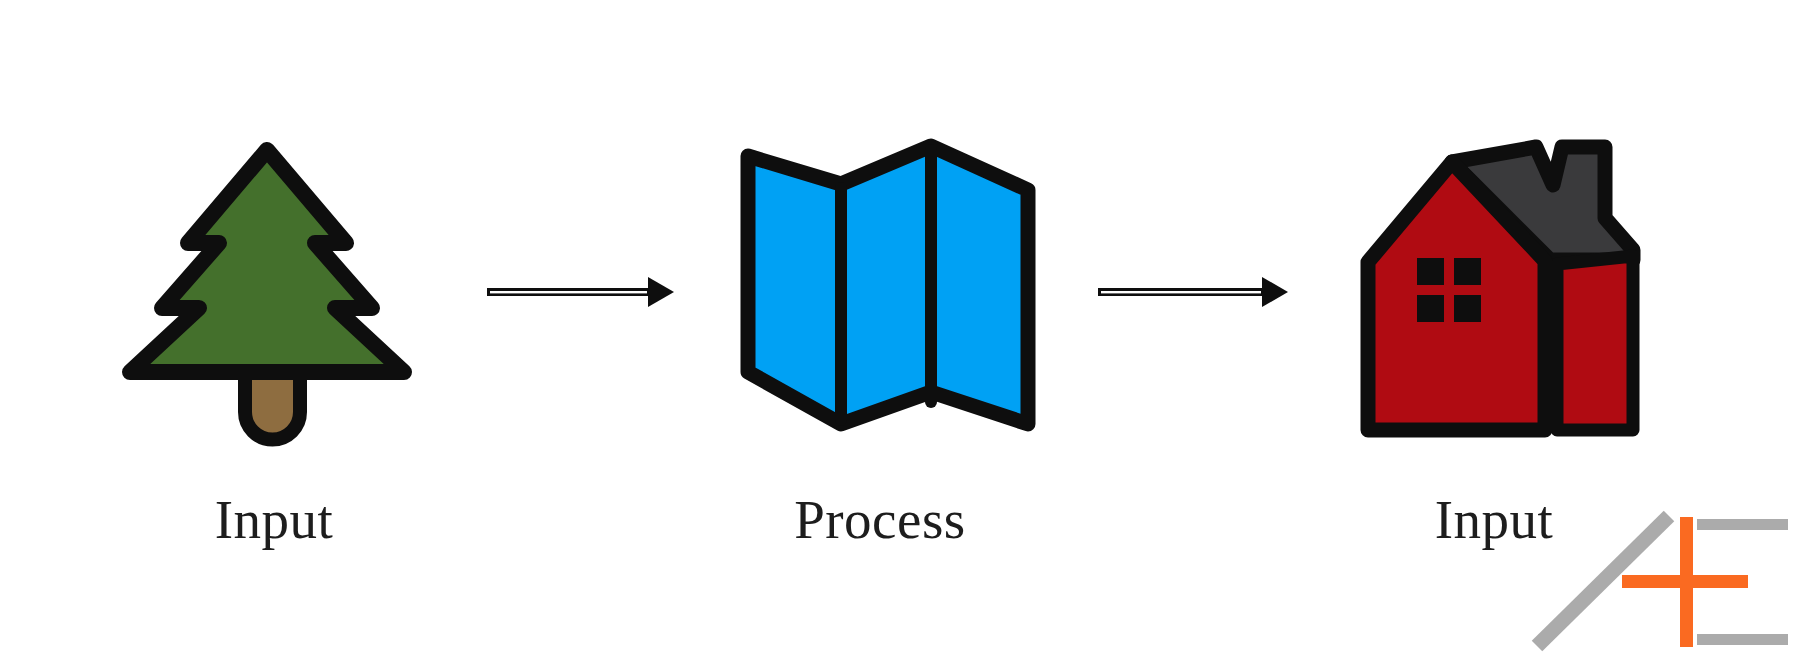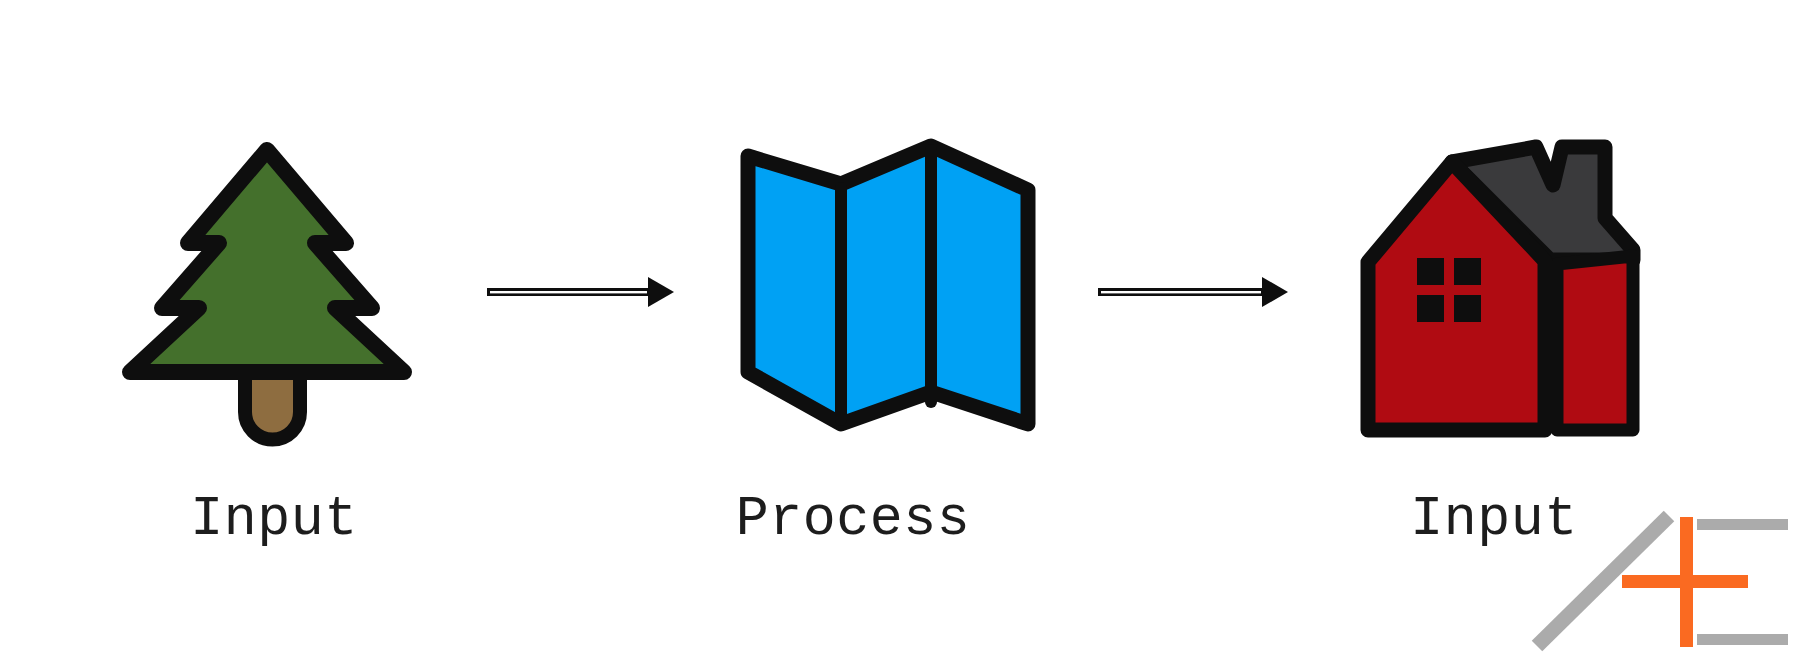--- a/index.html
+++ b/index.html
@@ -1,21 +1,21 @@
 <!DOCTYPE html>
 <html><head>
 <meta charset="utf-8">
 <style>
   html,body{margin:0;padding:0;background:#ffffff;}
   .canvas{
     position:relative;
     width:1800px;height:669px;
     background:#ffffff;
     overflow:hidden;
-    font-family:Liberation Mono, monospace;
+    font-family:Liberation Serif, serif;
   }
   .icon-svg{position:absolute;display:block;}
   .node-label{
     position:absolute;
     width:400px;
     text-align:center;
     font-size:55px;
     font-weight:300;
     letter-spacing:0.5px;
     color:#1d1d1d;
@@ -73,21 +73,21 @@
 
     <g fill="#0e0e0e">
       <rect x="1417" y="258" width="27" height="27"></rect>
       <rect x="1454" y="258" width="27" height="27"></rect>
       <rect x="1417" y="295" width="27" height="27"></rect>
       <rect x="1454" y="295" width="27" height="27"></rect>
     </g>
   </svg>
 
   <div class="node-label" style="left:74px;top:492px">Input</div>
-  <div class="node-label" style="left:653px;top:492px">Process</div>
+  <div class="node-label" style="left:680px;top:492px">Process</div>
   <div class="node-label" style="left:1294px;top:492px">Input</div>
 
   <svg class="icon-svg" style="left:1525px;top:505px" width="275" height="164" viewBox="1525 505 275 164">
     <line x1="1537" y1="646" x2="1669" y2="516" stroke="#ababab" stroke-width="15"></line>
     <rect x="1697" y="519" width="91" height="11" fill="#ababab"></rect>
     <rect x="1697" y="634" width="91" height="11" fill="#ababab"></rect>
     <rect x="1680" y="517" width="13" height="130" fill="#fa6a21"></rect>
     <rect x="1622" y="575" width="126" height="13" fill="#fa6a21"></rect>
   </svg>
 

